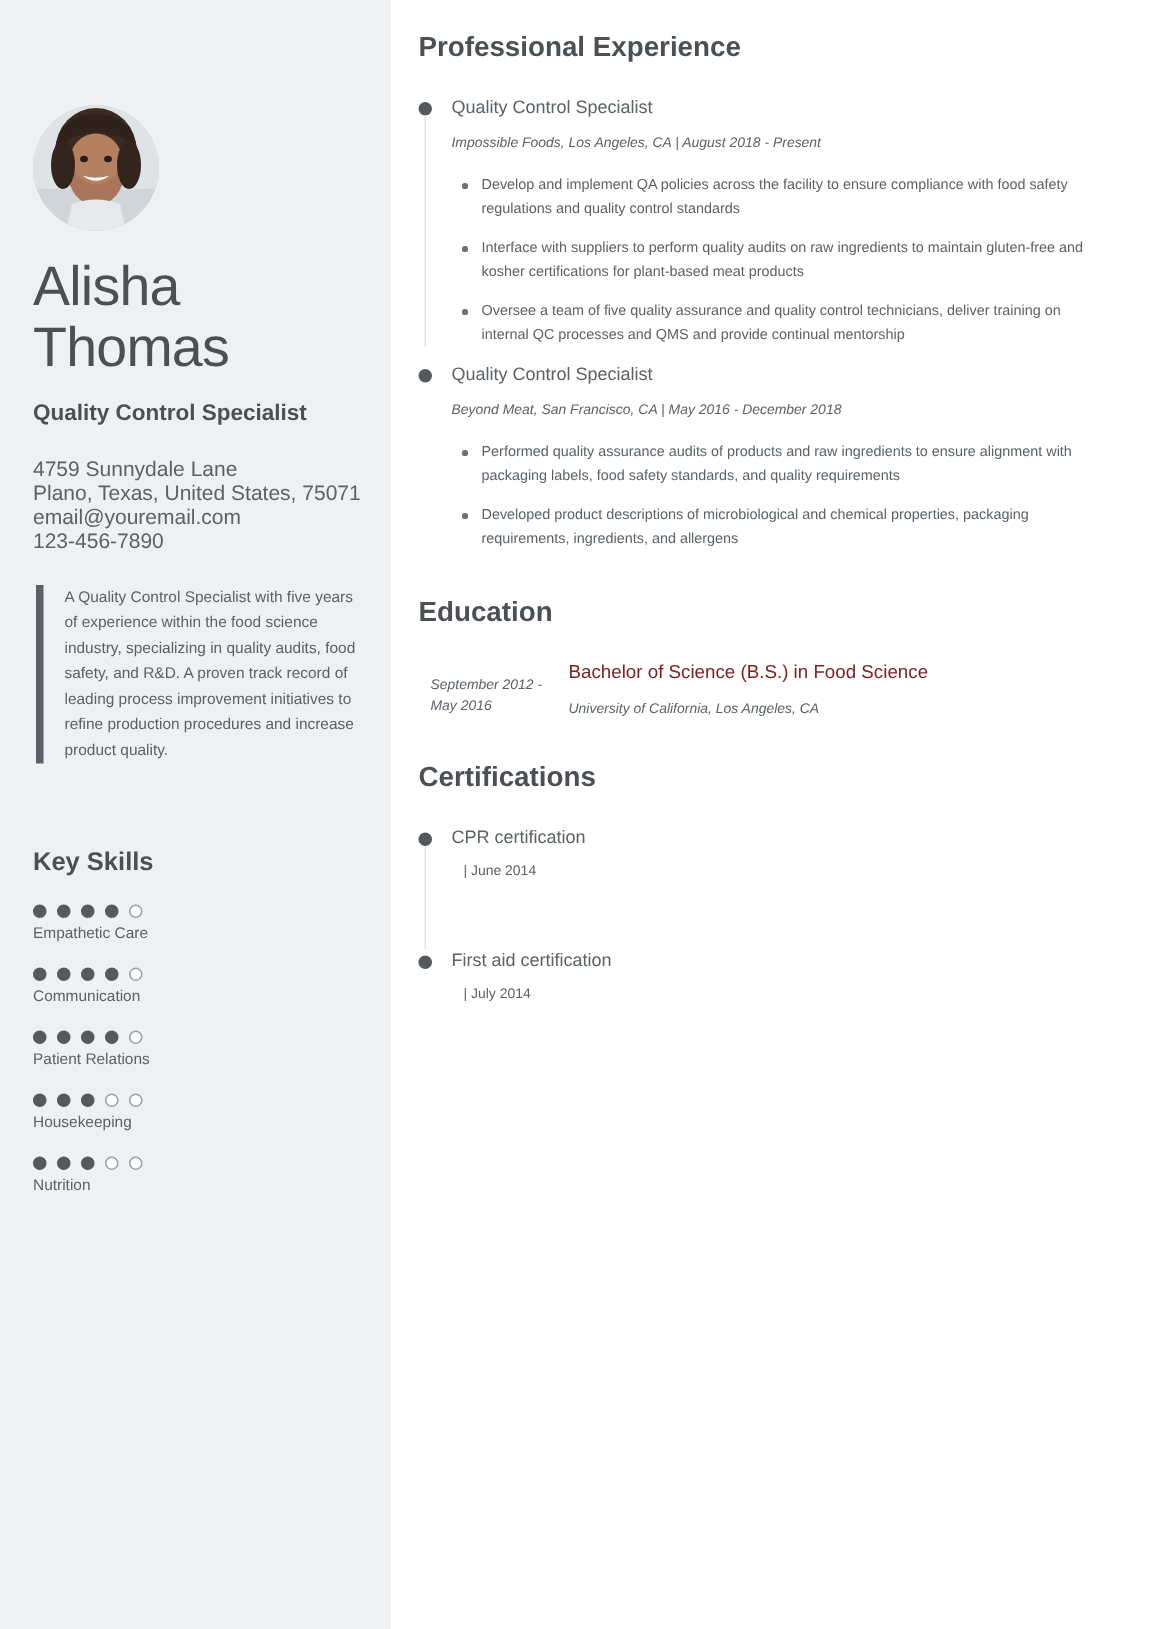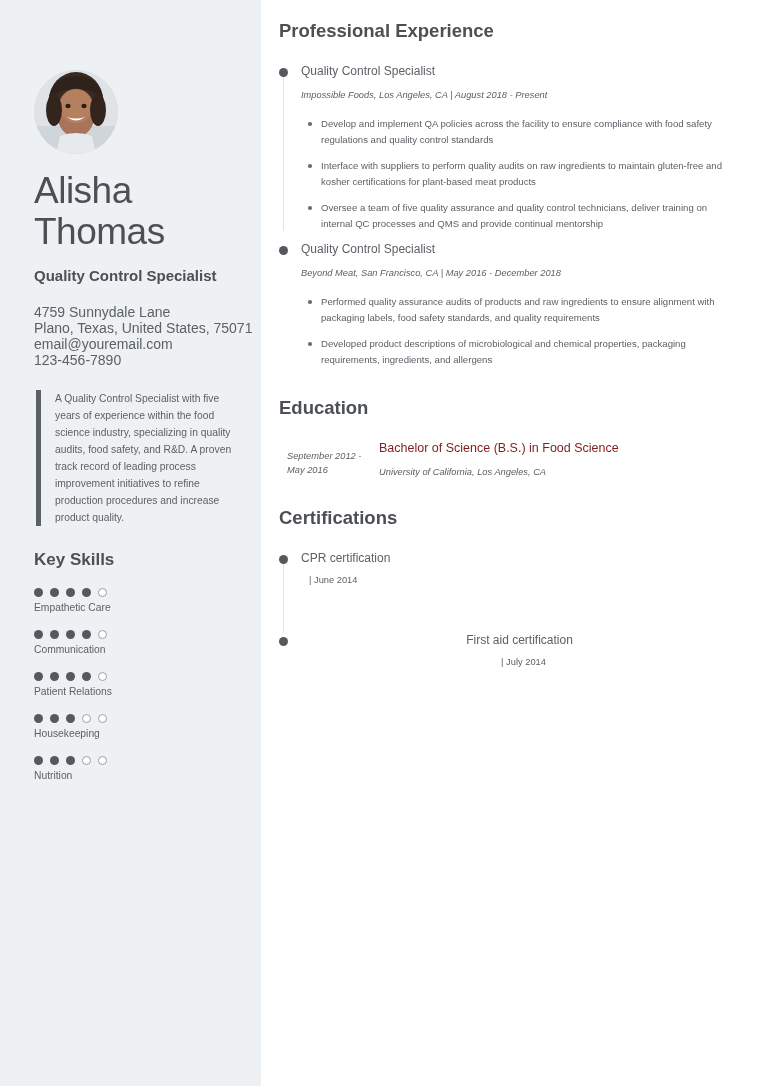--- a/index.html
+++ b/index.html
@@ -17,21 +17,21 @@
     width: 768px;
     height: 1086px;
     background: #ffffff;
   }
 
   
   .sidebar {
     width: 261px;
     flex: 0 0 261px;
     background: #eef1f3;
-    padding: 70px 22px 0 34px;
+    padding: 70px 22px 0 22px;
   }
 
   .avatar {
     width: 84px;
     height: 84px;
     border-radius: 50%;
     overflow: hidden;
     background: #cfd6da;
     position: relative;
     margin-bottom: 16px;
@@ -58,21 +58,21 @@
   .contact {
     font-size: 14px;
     line-height: 16px;
     color: #5c6166;
     margin-bottom: 22px;
   }
   .contact div { white-space: nowrap; }
 
   .summary-wrap {
     display: flex;
-    margin-bottom: 24px;
+    margin-bottom: 56px;
     padding-left: 2px;
   }
   .summary-bar {
     width: 5px;
     flex: 0 0 5px;
     background: #5a6066;
     margin-right: 14px;
   }
   .summary-text {
     font-size: 10.3px;
@@ -191,21 +191,21 @@
     font-size: 12px;
     color: #5c6166;
     margin-bottom: 10px;
   }
   .cert-date {
     font-size: 9.3px;
     color: #5c6166;
     padding-left: 8px;
   }
   .cert-entry { padding-bottom: 48px; }
-  .cert-entry.last { padding-bottom: 0; text-align: center; }
+  .cert-entry.last { padding-bottom: 0; }
 </style>
 </head>
 <body>
 
 <div class="resume">
 
   <aside class="sidebar">
 
     <div class="avatar">
       <svg viewBox="0 0 84 84" xmlns="http://www.w3.org/2000/svg">

